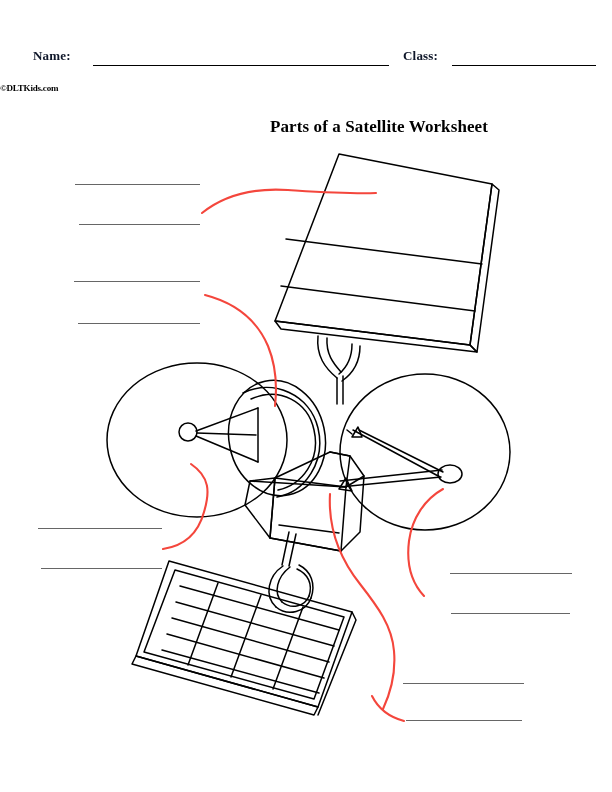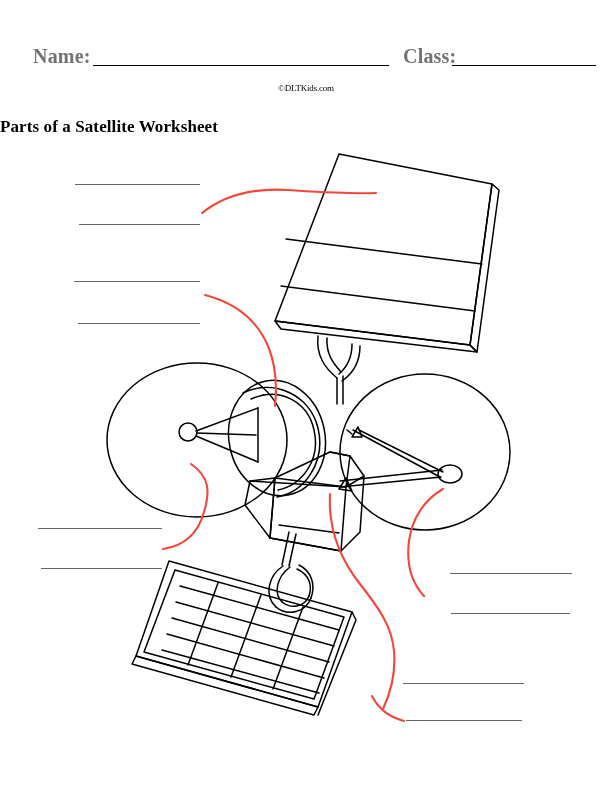--- a/index.html
+++ b/index.html
@@ -21,57 +21,57 @@
     position: absolute;
     left: 0;
     top: 44px;
     width: 612px;
     height: 28px;
   }
   .field-label {
     position: absolute;
     font-family: "Liberation Serif", serif;
     font-weight: bold;
-    font-size: 20px;
+    font-size: 13px;
     line-height: 20px;
     letter-spacing: 0.2px;
-    color: #737373;
+    color: #0f172a;
     white-space: nowrap;
   }
   .field-rule {
     position: absolute;
     height: 0;
     border-bottom: 1.6px solid #000;
   }
   #name-label { left: 33px;  top: 2px; }
   #name-rule  { left: 93px;  top: 21px; width: 296px; }
   #class-label{ left: 403px; top: 2px; }
   #class-rule { left: 452px; top: 21px; width: 144px; }
 
   
   #brand {
     position: absolute;
     left: 0;
     top: 83px;
     width: 612px;
-    text-align: center;
-    font-family: "Liberation Serif", serif;
-    font-weight: normal;
+    text-align: left;
+    font-family: "Liberation Serif", serif;
+    font-weight: bold;
     font-size: 9px;
     letter-spacing: -0.2px;
     color: #000;
   }
 
   
   #worksheet-title {
     position: absolute;
     left: 0;
     top: 106px;
     width: 488px;
-    text-align: left;
+    text-align: right;
     font-family: "Liberation Serif", serif;
     font-weight: bold;
     font-size: 17px;
     letter-spacing: 0.1px;
     color: #000;
   }
 
   
   #answer-lines {
     position: absolute;

